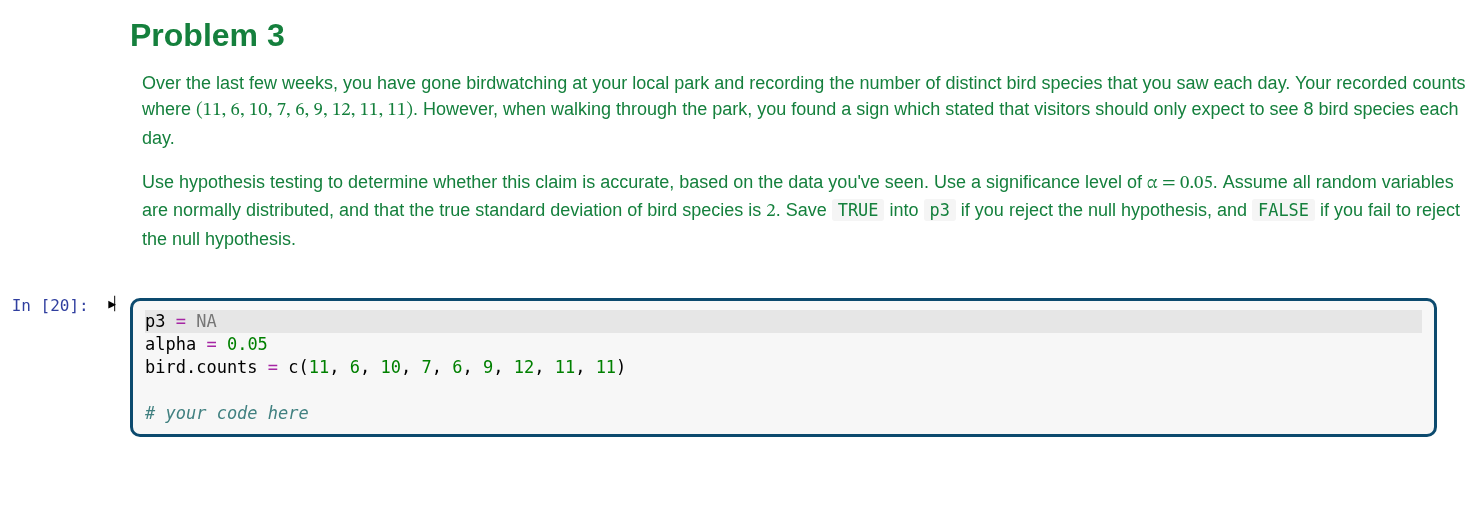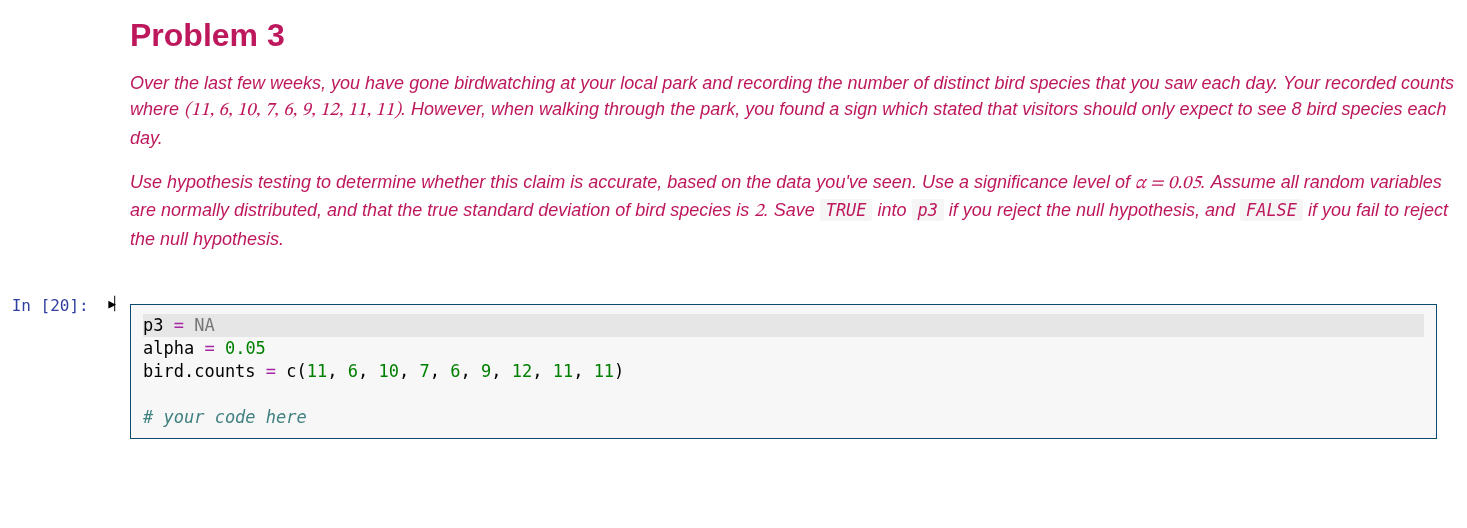--- a/index.html
+++ b/index.html
@@ -45,49 +45,48 @@
   }
   .content-area {
     flex: 1;
     min-width: 0;
     padding-right: 30px;
   }
   .rendered-md {
     padding: 2px 0 12px 0;
     font-size: 18px;
     line-height: 1.45;
-    color: #be185d;
+    color: #15803d;
   }
   .rendered-md h2 {
     font-size: 32px;
     font-weight: 700;
     margin: 10px 0 16px 0;
     line-height: 1.2;
   }
   .rendered-md p {
-    margin: 0 0 18px 0;
-    font-style: italic;
+    margin: 0 0 18px 12px;
   }
   .rendered-md code.inline {
     background: #f5f5f5;
     padding: 1px 6px;
     border-radius: 3px;
     font-family: "SFMono-Regular", Menlo, Consolas, monospace;
     font-size: 0.94em;
   }
   .mj {
     font-family: "Cambria Math", "STIX Two Math", "Latin Modern Math", "Times New Roman", serif;
     font-size: 1.05em;
   }
   .code-cell-input {
-    border: 1px solid #0c4a6e;
-    border-radius: 0;
+    border: 3px solid #0c4a6e;
+    border-radius: 10px;
     background: #f7f7f7;
     padding: 9px 12px;
-    margin-top: 14px;
+    margin-top: 8px;
     font-family: "SFMono-Regular", Menlo, Consolas, monospace;
     font-size: 17px;
     line-height: 1.35;
     white-space: pre;
     overflow-x: auto;
   }
   .code-cell-input .current-line {
     display: inline-block;
     width: 100%;
     background: #e6e6e6;

